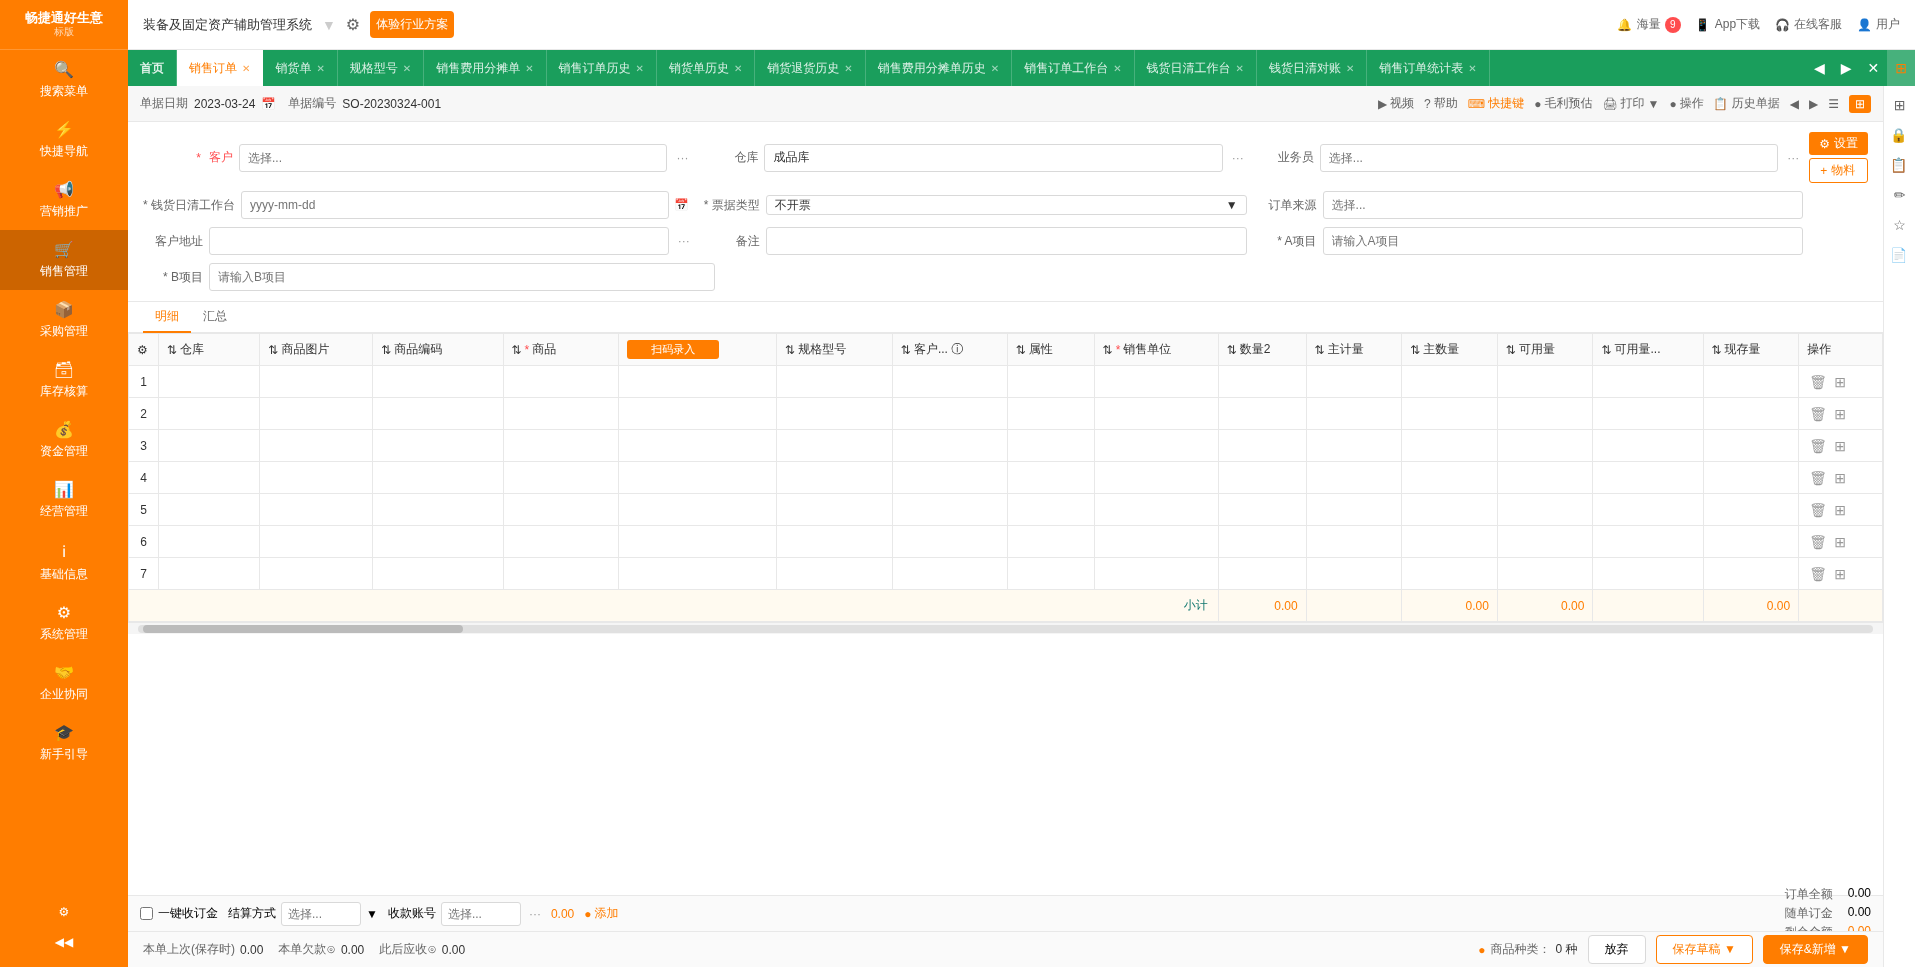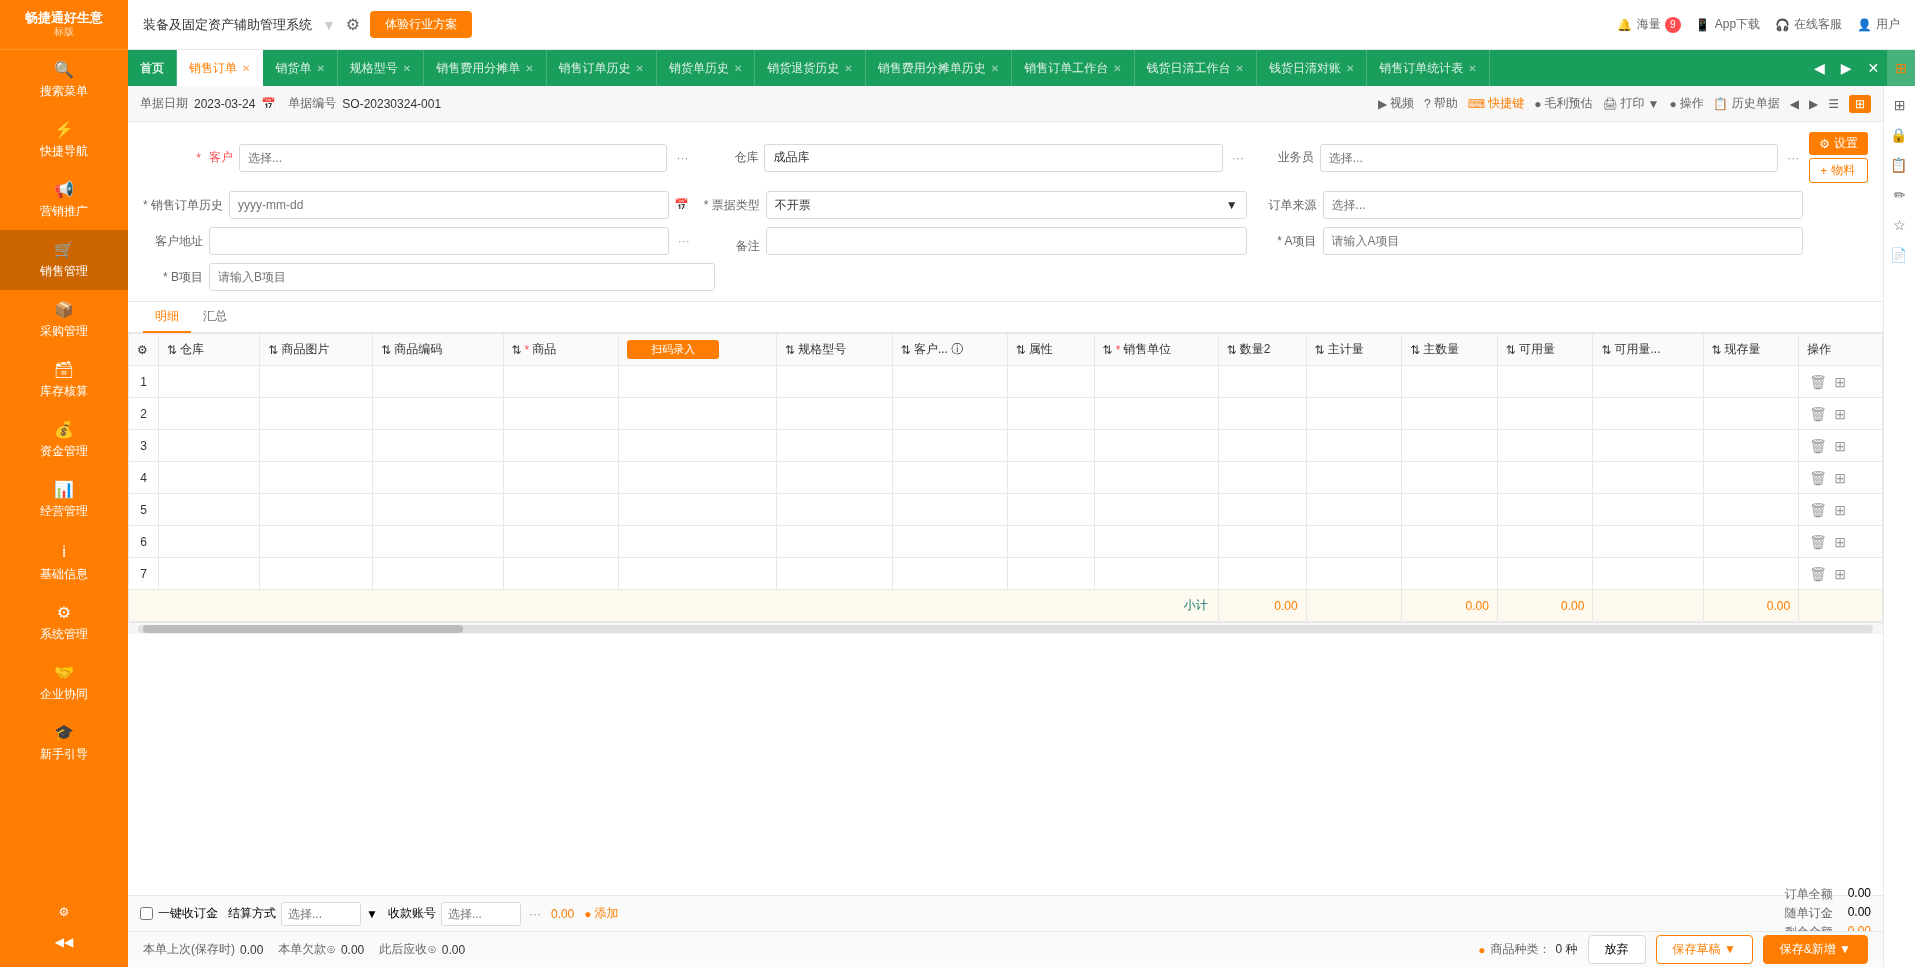--- a/index.html
+++ b/index.html
@@ -14,21 +14,21 @@
     .sidebar-bottom { margin-top: auto; width: 100%; display: flex; flex-direction: column; align-items: center; padding-bottom: 10px; }
     .sidebar-bottom-item { width: 100%; display: flex; flex-direction: column; align-items: center; padding: 8px 0; color: white; cursor: pointer; font-size: 11px; gap: 3px; }
 
     
     .main { flex: 1; display: flex; flex-direction: column; overflow: hidden; }
     
     
     .topbar { height: 50px; background: white; display: flex; align-items: center; padding: 0 15px; border-bottom: 1px solid #e8e8e8; gap: 10px; flex-shrink: 0; }
     .topbar-title { font-size: 13px; color: #333; }
     .topbar-settings { color: #666; cursor: pointer; font-size: 16px; }
-    .topbar-solution { background: #ff7d00; color: white; padding: 5px 15px; border-radius: 4px; cursor: pointer; font-size: 12px; border: none; }
+    .topbar-solution { background: #ff7d00; color: white; padding: 5px 6px; border-radius: 4px; cursor: pointer; font-size: 12px; border: none; }
     .topbar-right { margin-left: auto; display: flex; align-items: center; gap: 15px; color: #666; font-size: 12px; }
     .topbar-right-item { display: flex; align-items: center; gap: 4px; cursor: pointer; }
     .badge { background: #ff4d4f; color: white; border-radius: 50%; width: 16px; height: 16px; font-size: 10px; display: flex; align-items: center; justify-content: center; }
 
     
     .tabbar { height: 36px; background: #1a9e5c; display: flex; align-items: center; overflow: hidden; flex-shrink: 0; }
     .tab { padding: 0 12px; height: 36px; display: flex; align-items: center; cursor: pointer; color: rgba(255,255,255,0.85); font-size: 12px; white-space: nowrap; border-right: 1px solid rgba(255,255,255,0.2); gap: 5px; flex-shrink: 0; }
     .tab.active { background: white; color: #ff7d00; }
     .tab-close { font-size: 10px; opacity: 0.7; }
     .tab-home { background: #1a9e5c; font-weight: bold; }
@@ -54,21 +54,21 @@
     .form-toolbar-right-btn { display: flex; align-items: center; gap: 3px; cursor: pointer; color: #666; font-size: 12px; }
     .icon-orange { color: #ff7d00; }
 
     
     .form-fields { padding: 10px 15px; border-bottom: 1px solid #e8e8e8; flex-shrink: 0; }
     .form-row { display: flex; align-items: center; margin-bottom: 8px; gap: 10px; }
     .form-field { display: flex; align-items: center; gap: 6px; flex: 1; }
     .form-field-label { color: #666; font-size: 12px; min-width: 60px; text-align: right; white-space: nowrap; }
     .form-field-label.required::before { content: '*'; color: #ff4d4f; margin-right: 2px; }
     .form-input { border: 1px solid #d9d9d9; border-radius: 3px; padding: 3px 8px; font-size: 12px; color: #bbb; flex: 1; min-width: 120px; background: white; height: 28px; }
-    .form-select { border: 1px solid #d9d9d9; border-radius: 3px; padding: 3px 8px; font-size: 12px; color: #333; background: white; height: 28px; display: flex; align-items: center; gap: 5px; cursor: pointer; flex: 1; min-width: 120px; }
+    .form-select { border: 1px solid #d9d9d9; border-radius: 3px; padding: 3px 8px; font-size: 12px; color: #333; background: white; height: 20px; display: flex; align-items: center; gap: 5px; cursor: pointer; flex: 1; min-width: 120px; }
     .form-dots { color: #999; cursor: pointer; margin-left: 3px; }
     
     
     .form-tabs { display: flex; border-bottom: 1px solid #e8e8e8; padding: 0 15px; flex-shrink: 0; background: white; }
     .form-tab { padding: 6px 12px; cursor: pointer; color: #666; font-size: 12px; border-bottom: 2px solid transparent; margin-bottom: -1px; }
     .form-tab.active { color: #ff7d00; border-bottom-color: #ff7d00; font-weight: 500; }
 
     
     .table-wrapper { flex: 1; overflow: auto; position: relative; }
     .data-table { width: 100%; border-collapse: collapse; min-width: 1200px; }
@@ -362,21 +362,21 @@
             </div>
             <div style="background:white;color:#ff7d00;border:1px solid #ff7d00;padding:3px 10px;border-radius:3px;font-size:11px;cursor:pointer;display:flex;align-items:center;gap:4px;">
               <span>+</span>
               <span>物料</span>
             </div>
           </div>
         </div>
 
         <div class="form-row">
           <div class="form-field" style="flex:2;">
-            <span class="form-field-label" style="color:#666;min-width:80px;">* 销售订单历史</span>
+            <span class="form-field-label" style="color:#666;min-width:80px;">* 钱货日清工作台</span>
             <input class="form-input" type="text" placeholder="yyyy-mm-dd" style="flex: 1 1 0%;">
             <span style="color:#666;cursor:pointer;">📅</span>
           </div>
           <div class="form-field" style="flex:2;">
             <span class="form-field-label" style="color:#666;min-width:60px;">* 票据类型</span>
             <div class="form-select" style="flex:1;">
               <span>不开票</span>
               <span style="margin-left:auto;">▼</span>
             </div>
           </div>
@@ -386,21 +386,21 @@
           </div>
           <div style="flex:0.2;"></div>
         </div>
 
         <div class="form-row">
           <div class="form-field" style="flex:2;">
             <span class="form-field-label">客户地址</span>
             <input class="form-input" type="text" placeholder="" style="flex: 1 1 0%;">
             <span class="form-dots">···</span>
           </div>
-          <div class="form-field" style="flex:2;align-items:flex-end;">
+          <div class="form-field" style="flex:2;">
             <span class="form-field-label">备注</span>
             <input class="form-input" type="text" placeholder="" style="flex: 1 1 0%;">
           </div>
           <div class="form-field" style="flex:2;">
             <span class="form-field-label">* A项目</span>
             <input class="form-input" type="text" placeholder="请输入A项目" style="flex: 1 1 0%;">
           </div>
           <div style="flex:0.2;"></div>
         </div>
 

